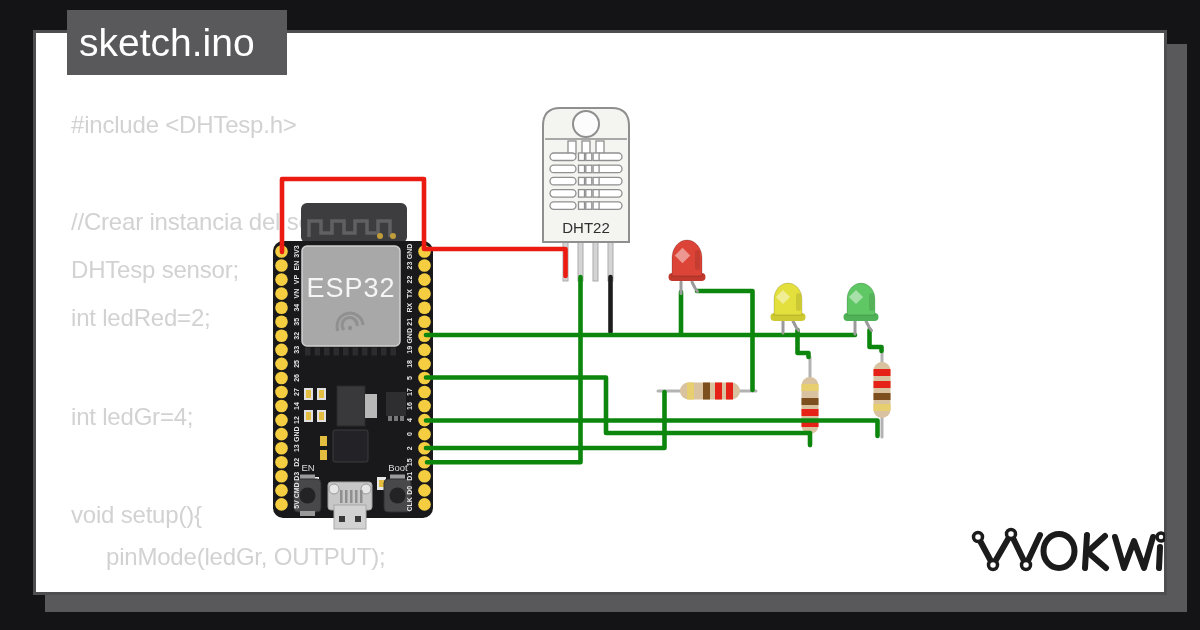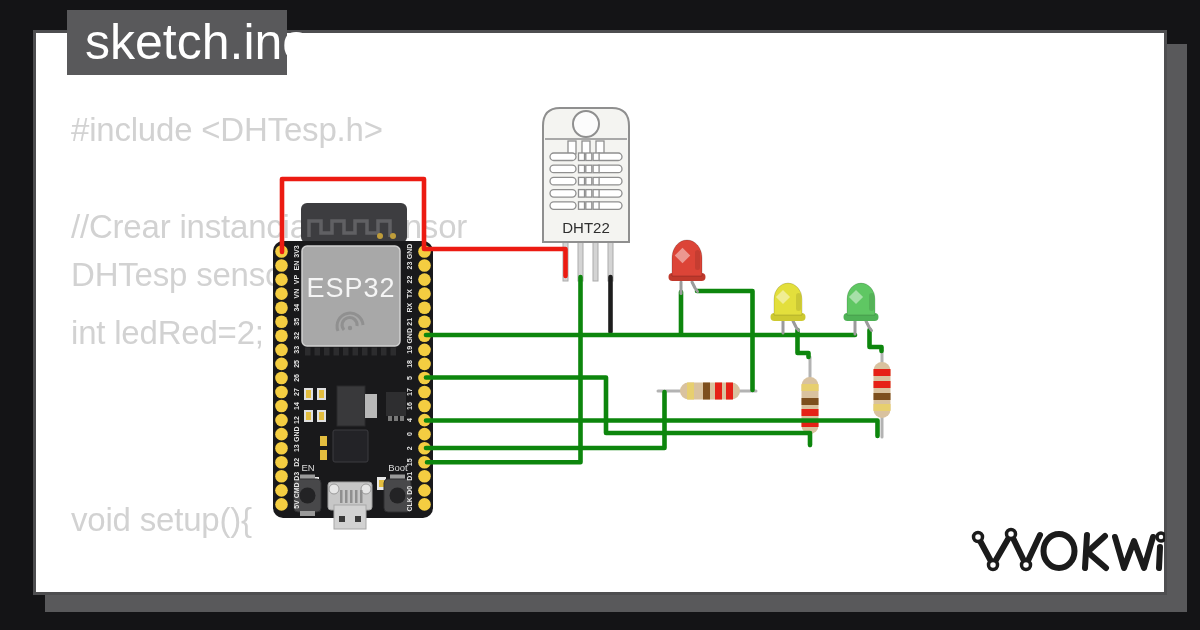--- a/index.html
+++ b/index.html
@@ -2,23 +2,23 @@
 <html style="--bg: #141416; --panel: #59595b; --canvas: #ffffff; --canvas-border: #4e4e50; --code: #d2d2d2; --wire-green: #0d860d; --wire-red: #ec1b12; --wire-black: #1d1d1d; --leg: #9b9b9b; --lead: #b3b3b3; --pcb: #19191b; --antenna: #3d3d40; --trace: #606063; --shield: #a8a8a8; --shield-border: #cfcfcf; --silk: #f5f5f5; --pin: #f4cd41; --dht: #f4f4f1; --dht-line: #8f8f8f; --res-body: #d9c29f; --band-gold: #e7cf6f; --band-brown: #7d4f1e; --band-red: #e62117; --led-red: #dc4437; --led-red-dark: #c0392c; --led-yellow: #e3df3c; --led-yellow-dark: #cdc930; --led-green: #5fc763; --led-green-dark: #4fb256; --logo: #1b1b1b;"><head>
 <meta charset="utf-8">
 <style>
   html,body{margin:0;padding:0;background:#000;}
   .stage{position:relative;width:1200px;height:630px;background:var(--bg,#141416);
          font-family:"Liberation Sans","DejaVu Sans",sans-serif;overflow:hidden;}
   .shadow{position:absolute;left:45px;top:44px;width:1142px;height:568px;background:var(--panel,#59595b);}
   .canvas{position:absolute;left:33px;top:30px;width:1134px;height:565px;background:var(--canvas,#fff);
           border:3px solid var(--canvas-border,#4e4e50);box-sizing:border-box;overflow:hidden;}
   .code-layer{position:absolute;left:0;top:0;right:0;bottom:0;}
-  .code-line{position:absolute;font-size:33px;color:var(--code,#d2d2d2);white-space:pre;letter-spacing:-0.2px;}
+  .code-line{position:absolute;font-size:24px;color:var(--code,#d2d2d2);white-space:pre;letter-spacing:-0.2px;}
   .titlebox{position:absolute;left:67px;top:10px;width:220px;height:65px;background:var(--panel,#59595b);}
-  .titlebox span{display:block;margin-left:18px;line-height:65px;font-size:50px;color:#ffffff;}
+  .titlebox span{display:block;margin-left:12px;line-height:65px;font-size:39px;color:#ffffff;}
   #circuit{position:absolute;left:0;top:0;}
   #logo{position:absolute;left:965px;top:515px;}
 
   
   .pcb{fill:var(--pcb);}
   .antenna{fill:var(--antenna);}
   .trace{stroke:var(--trace);stroke-width:3.5;fill:none;}
   .shield{fill:var(--shield);stroke:var(--shield-border);stroke-width:1.5;}
   .silk{fill:var(--silk);font-size:27px;letter-spacing:1px;}
   .swirl{stroke:#909090;stroke-width:3;fill:none;}
@@ -52,22 +52,24 @@
 <body>
 
 <div class="stage">
   <div class="shadow"></div>
 
   <div class="canvas">
     <div class="code-layer" id="code-layer">
         <div class="code-line" style="left: 35px; top: 78px;">#include &lt;DHTesp.h&gt;</div>
         <div class="code-line" style="left: 35px; top: 175px;">//Crear instancia del sensor</div>
         <div class="code-line" style="left: 35px; top: 223px;">DHTesp sensor;</div>
-        <div class="code-line" style="left: 35px; top: 271px; margin-top: 10px;">int ledRed=2;</div>
+        <div class="code-line" style="left: 35px; top: 271px;">int ledRed=2;</div>
+        <div class="code-line" style="left: 35px; top: 370px;">int ledGr=4;</div>
         <div class="code-line" style="left: 35px; top: 468px;">void setup(){</div>
+        <div class="code-line" style="left: 70px; top: 510px;">pinMode(ledGr, OUTPUT);</div>
         <div class="code-line" style="left: 70px; top: 558px;">pinMode(ledYe, OUTPUT);</div>
       </div>
   </div>
 
   <svg id="circuit" width="1200" height="630" viewBox="0 0 1200 630">
 
     <g>
       <rect class="antenna" x="301" y="203" width="106" height="40" rx="6"></rect>
       <path class="trace" d="M309 237 V221 H321 V233 H332 V221 H344 V233 H355 V221 H367 V233 H378 V221 H390 V237"></path>
       <rect class="pcb" x="273" y="241" width="160" height="277" rx="10"></rect>

